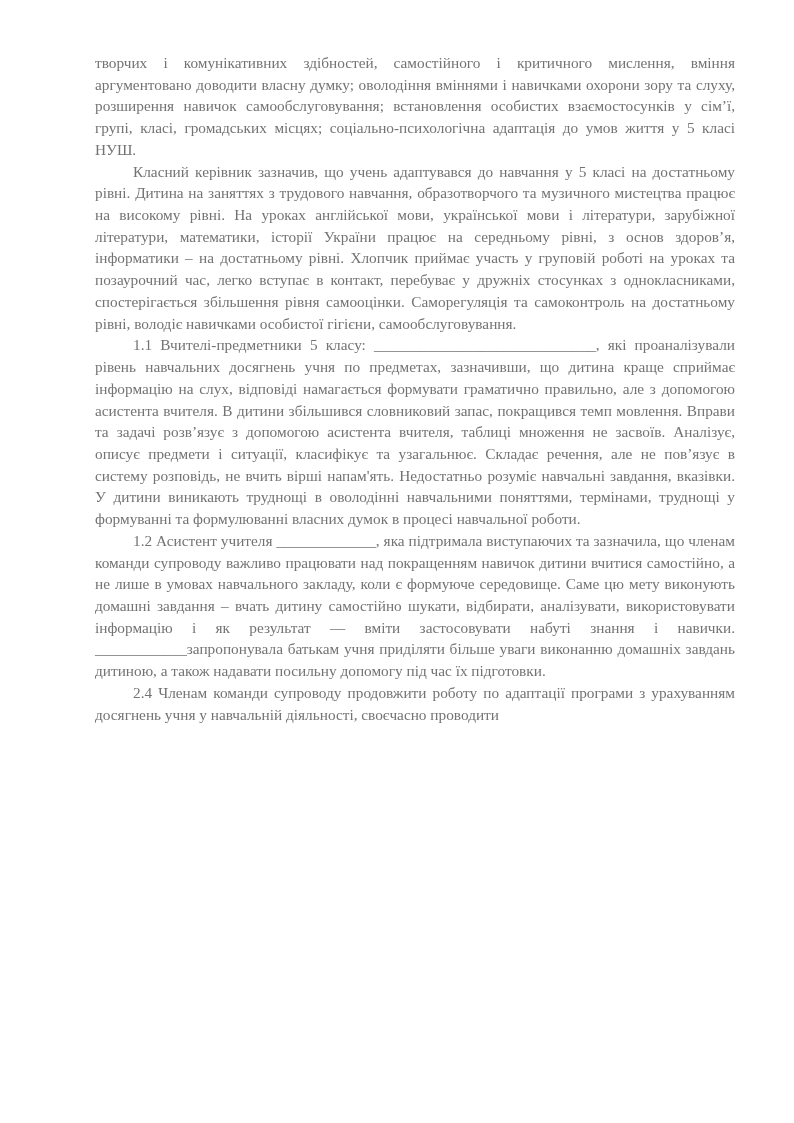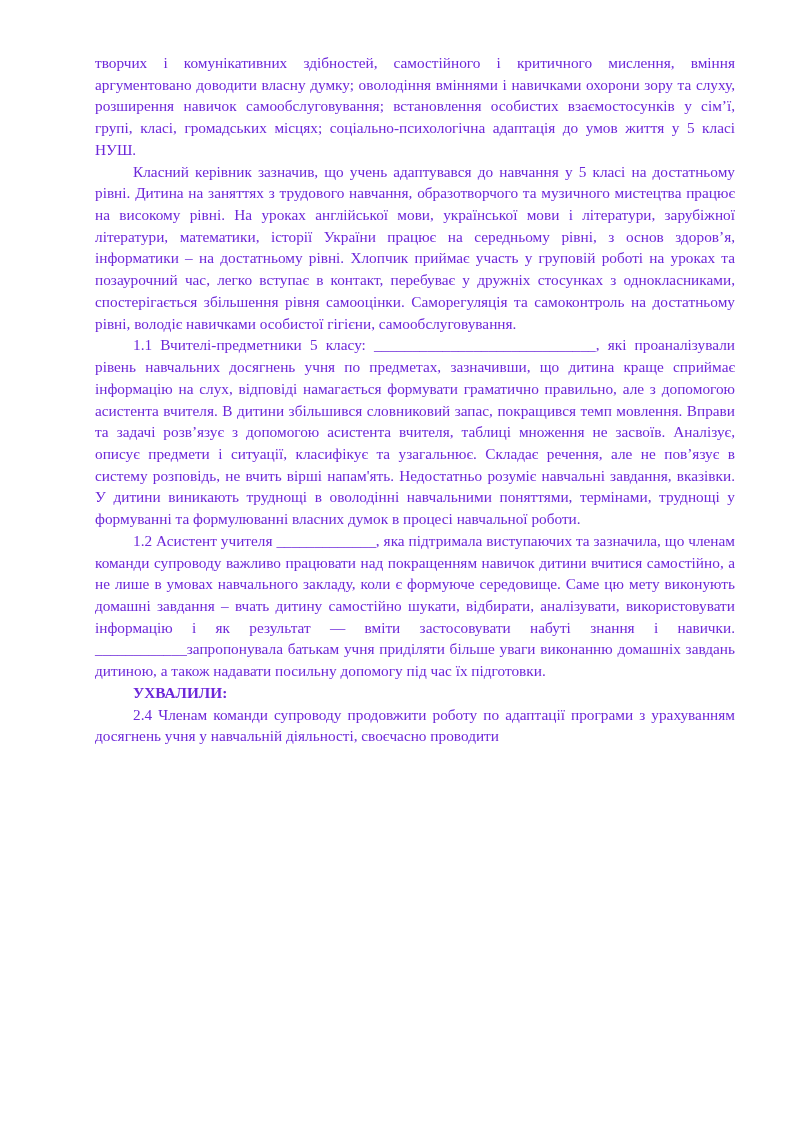--- a/index.html
+++ b/index.html
@@ -9,21 +9,21 @@
   }
   .page {
     width: 794px;
     height: 1123px;
     box-sizing: border-box;
     background: #ffffff;
     padding: 52px 60px 40px 95px;
     font-family: "Liberation Serif", "DejaVu Serif", serif;
     font-size: 15.3px;
     line-height: 1.42;
-    color: #6d28d9;
+    color: #737373;
     position: relative;
     overflow: hidden;
   }
   .doc-body {
     width: 640px;
   }
   p {
     margin: 0;
     text-align: justify;
     text-justify: inter-word;
@@ -48,20 +48,19 @@
 
     <p class="noindent">творчих і комунікативних здібностей, самостійного і критичного мислення, вміння аргументовано доводити власну думку; оволодіння вміннями і навичками охорони зору та слуху, розширення навичок самообслуговування; встановлення особистих взаємостосунків у сім’ї, групі, класі, громадських місцях; соціально-психологічна адаптація до умов життя у 5 класі НУШ.</p>
 
     <p class="indent">Класний керівник зазначив, що учень адаптувався до навчання у 5 класі на достатньому рівні. Дитина на заняттях з трудового навчання, образотворчого та музичного мистецтва працює на високому рівні. На уроках англійської мови, української мови і літератури, зарубіжної літератури, математики, історії України працює на середньому рівні, з основ здоров’я, інформатики – на достатньому рівні. Хлопчик приймає участь у груповій роботі на уроках та позаурочний час,  легко вступає в контакт, перебуває у дружніх стосунках з однокласниками, спостерігається збільшення рівня самооцінки. Саморегуляція та самоконтроль на достатньому рівні, володіє навичками особистої гігієни, самообслуговування.</p>
 
 
     <p class="indent"><span>1.1</span> <span>Вчителі-предметники 5 класу: _____________________________, які проаналізували рівень навчальних досягнень учня по предметах, зазначивши, що дитина краще  сприймає інформацію на слух, відповіді намагається формувати граматично правильно, але з допомогою асистента вчителя. В дитини збільшився словниковий запас, покращився темп мовлення. Вправи та задачі розв’язує з допомогою асистента вчителя, таблиці множення не засвоїв. Аналізує, описує предмети і ситуації, класифікує та узагальнює. Складає речення, але не пов’язує в систему розповідь, не вчить вірші напам'ять. Недостатньо розуміє навчальні завдання, вказівки. У дитини виникають труднощі в оволодінні навчальними поняттями, термінами, труднощі у формуванні та формулюванні власних думок в процесі навчальної роботи.</span></p>
 
     <p class="indent"><span>1.2</span> <span>Асистент учителя _____________, яка підтримала виступаючих та зазначила, що членам команди супроводу важливо працювати над покращенням навичок дитини вчитися самостійно, а не лише в умовах навчального закладу, коли є формуюче середовище. Саме цю мету виконують домашні завдання – вчать дитину самостійно шукати, відбирати, аналізувати, використовувати інформацію і як результат — вміти застосовувати набуті знання і навички. ____________запропонувала батькам учня приділяти більше уваги виконанню домашніх завдань дитиною, а також надавати посильну допомогу під час їх підготовки.</span></p>
 
-    <p class="heading">УХВАЛИЛИ:</p>
 
 
 
     <p class="indent"><span>2.4</span> <span>Членам команди супроводу продовжити  роботу по адаптації програми з урахуванням досягнень учня у навчальній діяльності, своєчасно проводити</span></p>
 
   </div>
 </div>
 
 </body></html>

